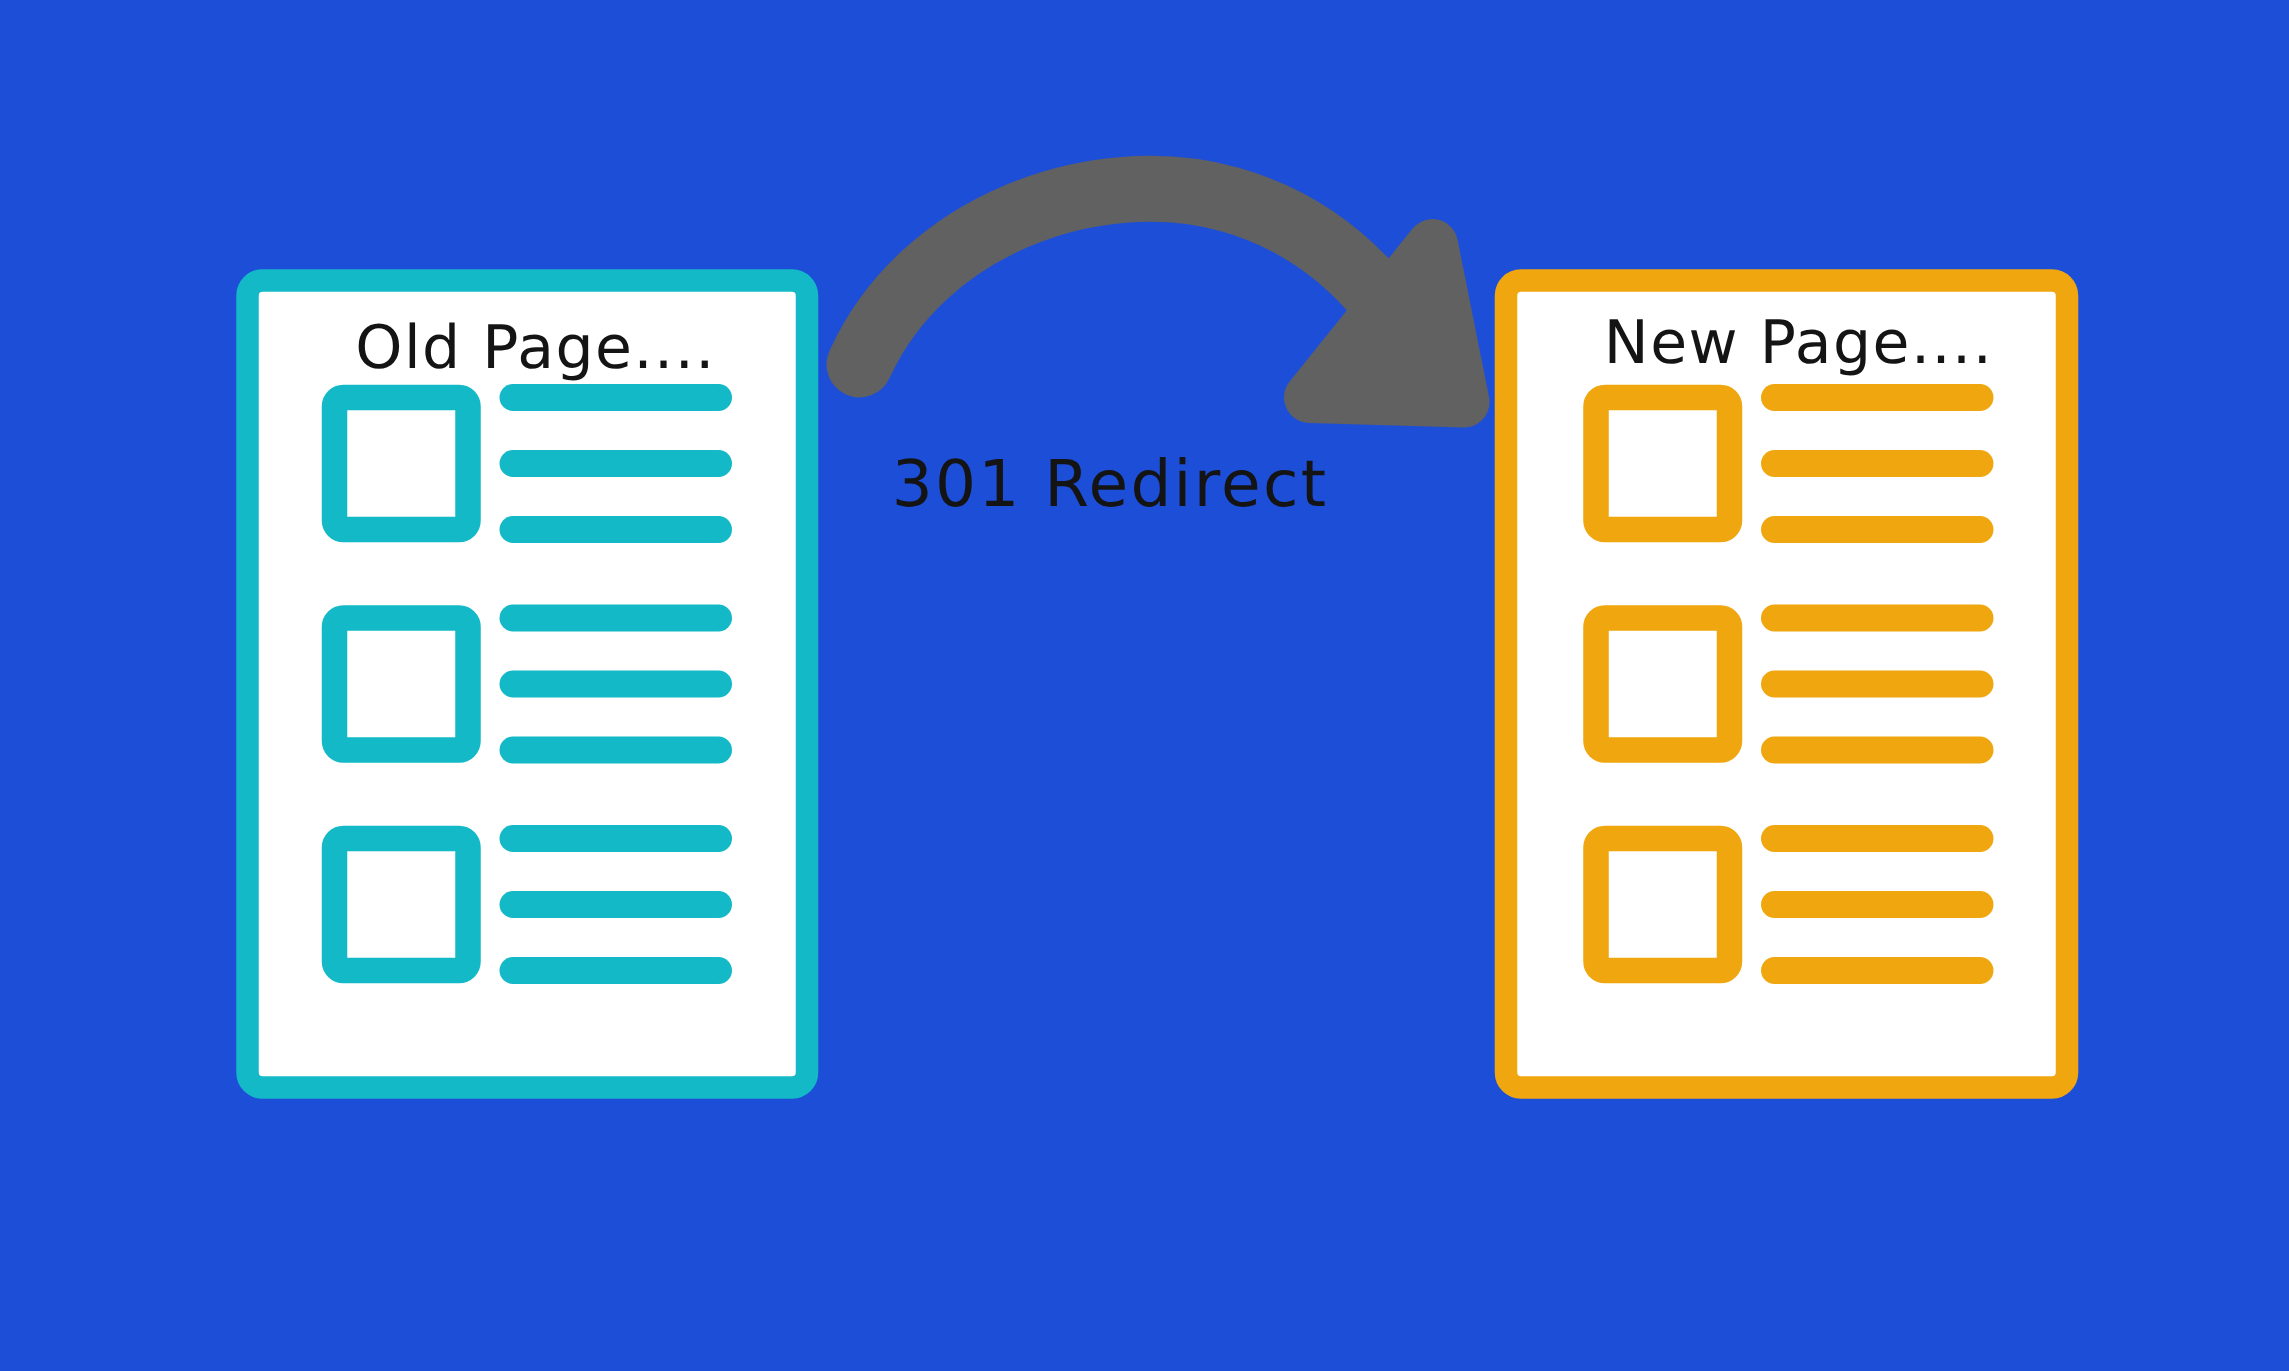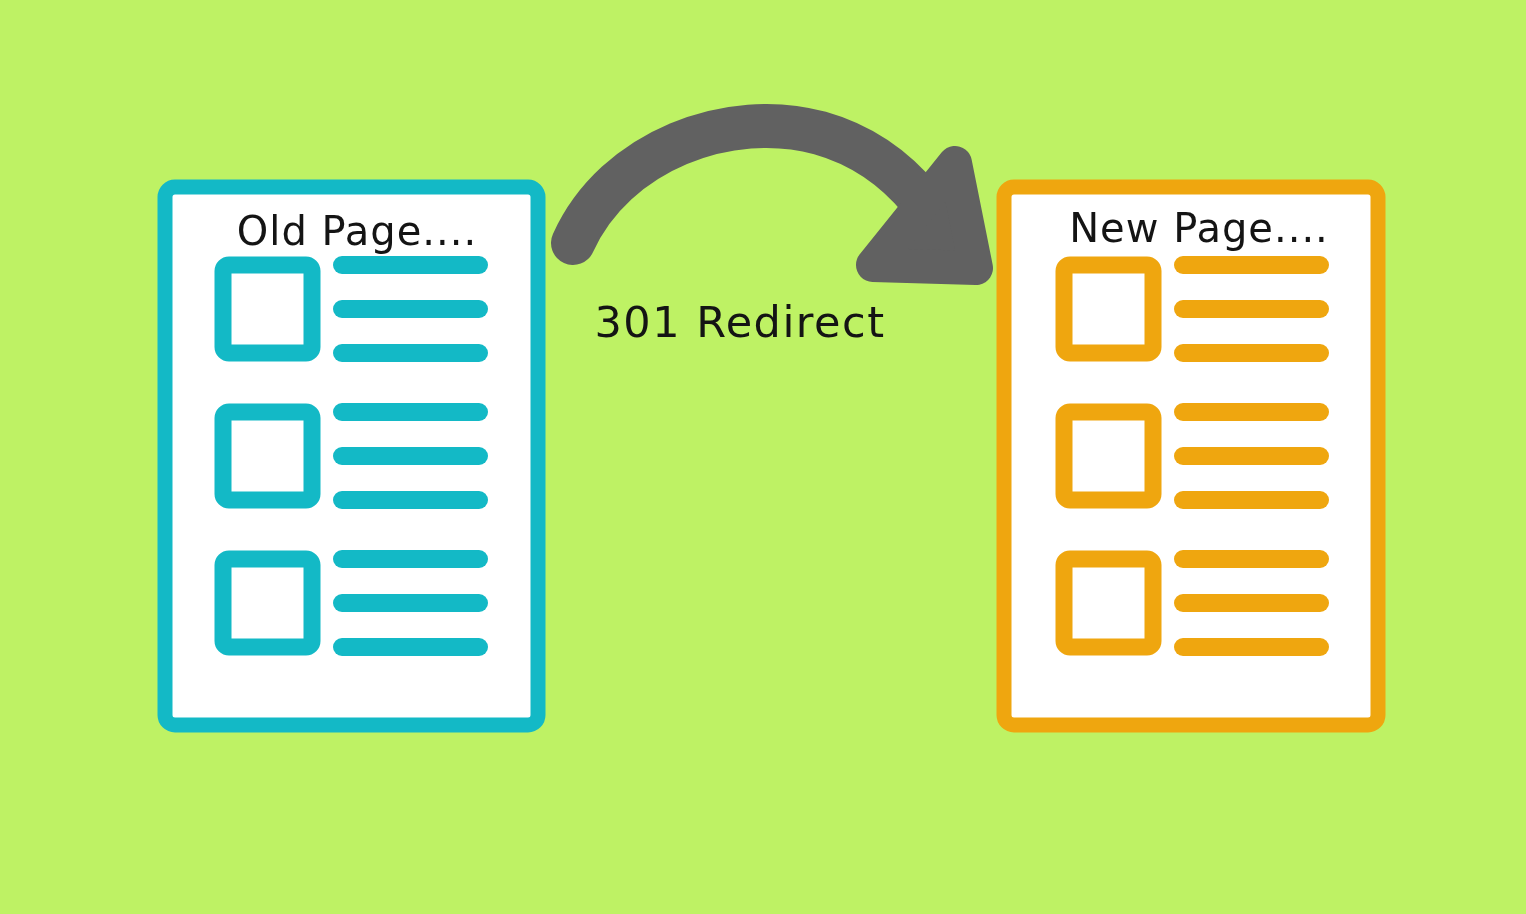--- a/index.html
+++ b/index.html
@@ -8,21 +8,21 @@
     padding: 0;
     background: #ffffff;
   }
   body {
     font-family: "DejaVu Sans", sans-serif;
   }
   #canvas {
     position: relative;
     width: 1526px;
     height: 914px;
-    background: #bef264;
+    background: #1d4ed8;
     overflow: hidden;
   }
   .diagram-svg {
     position: absolute;
     top: 0;
     left: 0;
     width: 1526px;
     height: 914px;
     display: block;
   }

